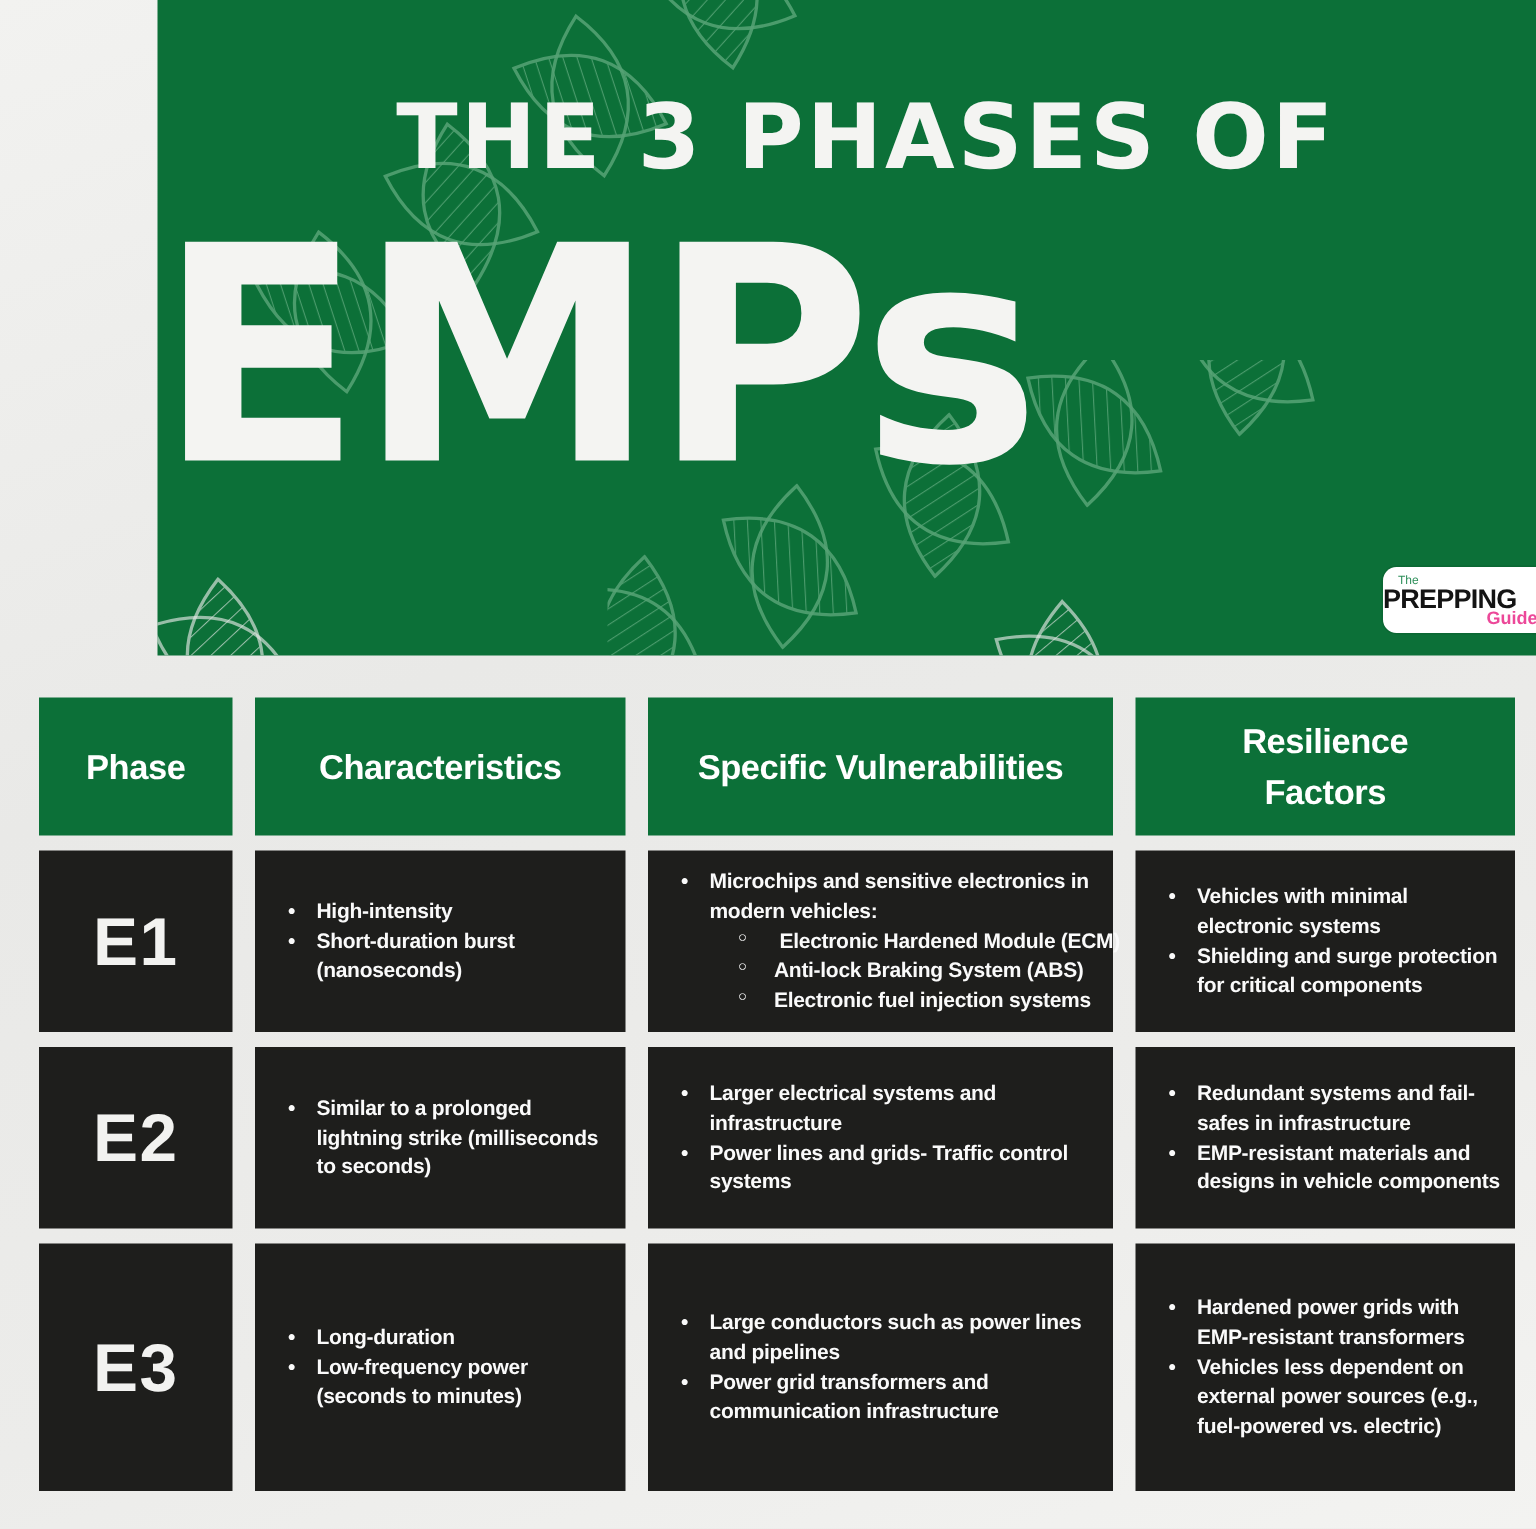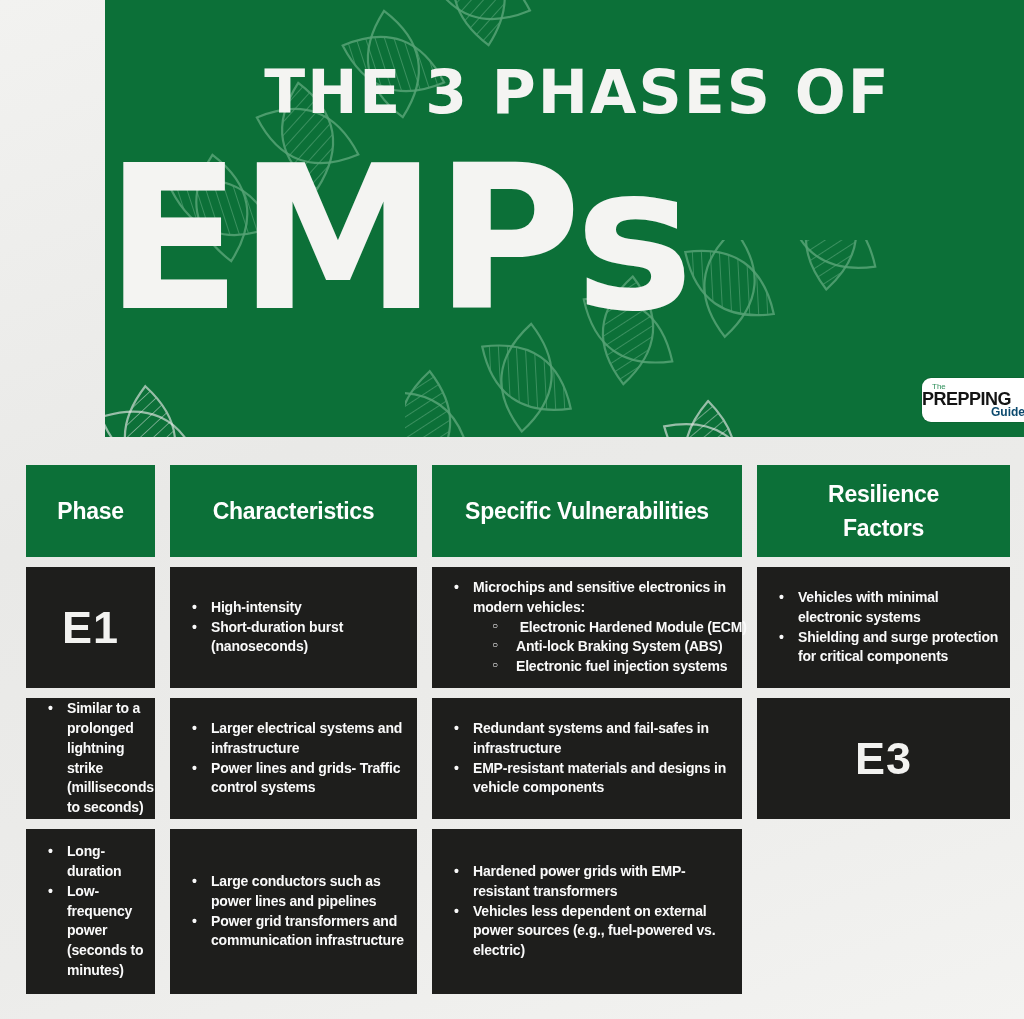--- a/index.html
+++ b/index.html
@@ -32,21 +32,21 @@
   .helix.white use.h{fill:url(#hatchW);}
 
   .logo{
     position:absolute;right:16px;bottom:15px;width:112px;height:44px;
     background:#ffffff;border-radius:9px;z-index:5;
     box-shadow:0 0 0 1px rgba(0,0,0,.08);
   }
   .logo .the{position:absolute;top:4px;left:10px;font-size:8px;font-weight:normal;color:#2e8f5a;}
   .logo .name{position:absolute;top:11px;left:0;width:100%;text-align:left;
     font-size:18px;font-weight:bold;letter-spacing:-.5px;color:#141414;}
-  .logo .guide{position:absolute;right:9px;bottom:3px;font-size:12px;font-weight:bold;color:#0c4a6e;}
+  .logo .guide{position:absolute;right:9px;bottom:3px;font-size:12px;font-weight:bold;color:#ec4899;}
 
   
   .grid{
     position:absolute;left:26px;top:465px;width:984px;
     display:grid;
     grid-template-columns:129px 247px 310px 253px;
     grid-template-rows:92px 121px 121px 165px;
     column-gap:15px;row-gap:10px;
   }
   .cell{box-sizing:border-box;}
@@ -169,20 +169,21 @@
         <li class="lvl1">Anti-lock Braking System (ABS)</li>
         <li class="lvl1">Electronic fuel injection systems</li>
       </ul>
     </div>
     <div class="cell list">
       <ul>
         <li class="lvl0">Vehicles with minimal electronic systems</li>
         <li class="lvl0">Shielding and surge protection for critical components</li>
       </ul>
     </div>
+    <div class="cell phase">E2</div>
     <div class="cell list">
       <ul>
         <li class="lvl0">Similar to a prolonged lightning strike (milliseconds to seconds)</li>
       </ul>
     </div>
     <div class="cell list">
       <ul>
         <li class="lvl0">Larger electrical systems and infrastructure</li>
         <li class="lvl0">Power lines and grids- Traffic control systems</li>
       </ul>

